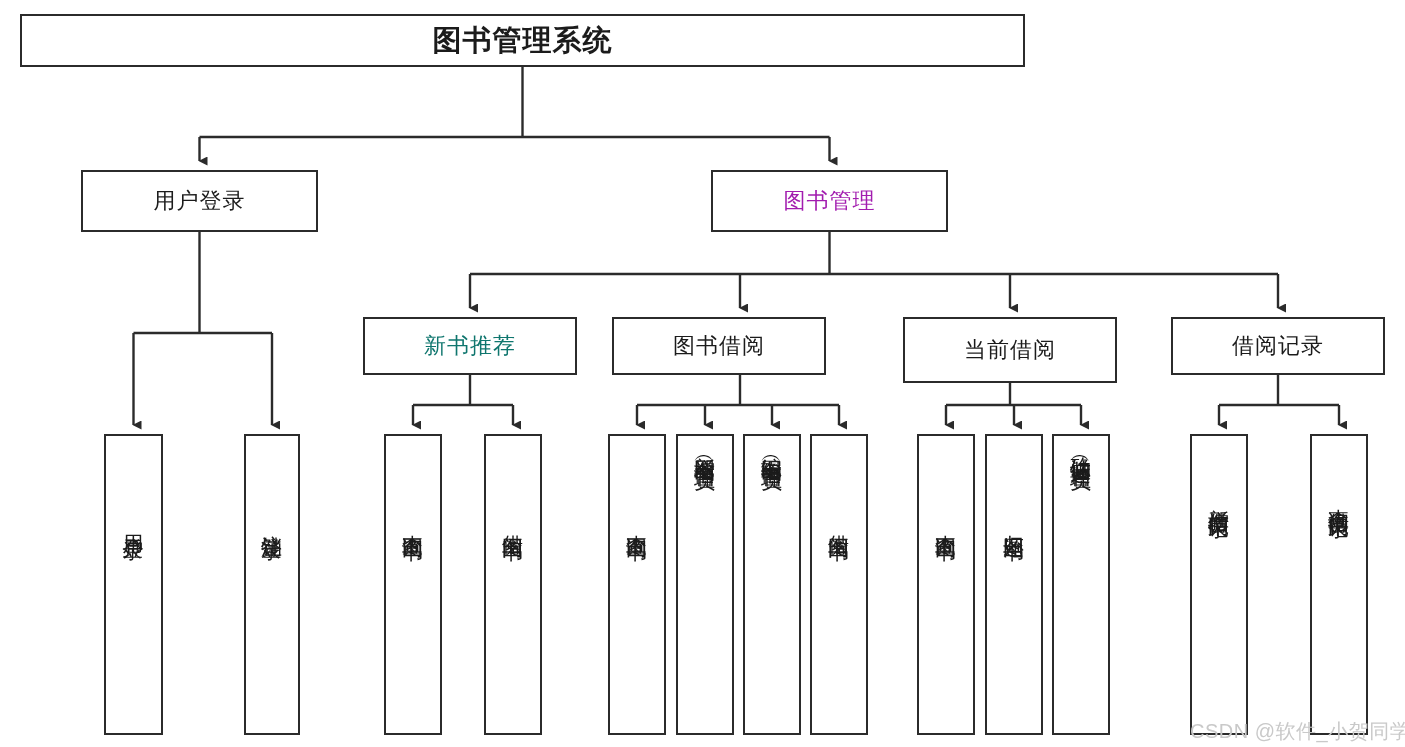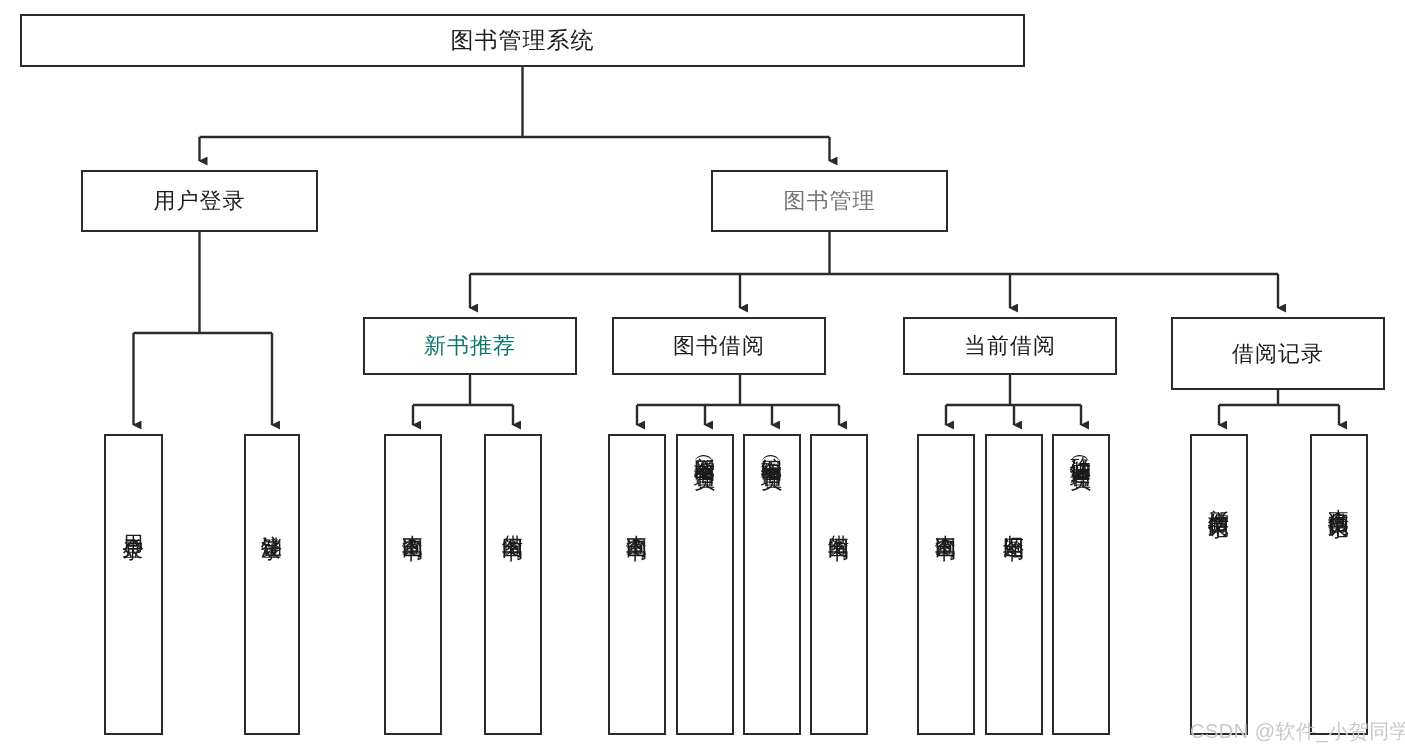--- a/index.html
+++ b/index.html
@@ -58,21 +58,22 @@
     letter-spacing: 2px;
     line-height: 1;
   }
   .node.vertical.mid .label {
     margin-top: 78px;
   }
   .node.vertical.midshort .label {
     margin-top: 52px;
   }
   .node.root .label {
-    font-size: 23px;
+    font-size: 29px;
+    font-weight: bold;
   }
   .watermark {
     position: absolute;
     color: #c9c9c9;
     font-size: 20px;
     letter-spacing: 0.5px;
     white-space: nowrap;
     user-select: none;
   }
 </style>
@@ -121,32 +122,32 @@
       <line x1="1339" y1="405" x2="1339" y2="425" stroke="#2b2b2b" stroke-width="2.4" marker-end="url(#arw)"></line>
     </svg>
   <div id="nodes">
       <div class="node horizontal root" style="left: 20px; top: 14px; width: 1005px; height: 53px; border-color: rgb(43, 43, 43);">
         <span class="label" style="color: rgb(27, 27, 27);">图书管理系统</span>
       </div>
       <div class="node horizontal" style="left: 81px; top: 170px; width: 237px; height: 62px; border-color: rgb(43, 43, 43);">
         <span class="label" style="color: rgb(27, 27, 27);">用户登录</span>
       </div>
       <div class="node horizontal" style="left: 711px; top: 170px; width: 237px; height: 62px; border-color: rgb(43, 43, 43);">
-        <span class="label" style="color: #737373;">图书管理</span>
+        <span class="label" style="color: #a21caf;">图书管理</span>
       </div>
       <div class="node horizontal" style="left: 363px; top: 317px; width: 214px; height: 58px; border-color: rgb(43, 43, 43);">
         <span class="label" style="color: #0f766e;">新书推荐</span>
       </div>
       <div class="node horizontal" style="left: 612px; top: 317px; width: 214px; height: 58px; border-color: rgb(43, 43, 43);">
         <span class="label" style="color: rgb(27, 27, 27);">图书借阅</span>
       </div>
-      <div class="node horizontal" style="left: 903px; top: 317px; width: 214px; height: 58px; border-color: rgb(43, 43, 43);">
+      <div class="node horizontal" style="left: 903px; top: 317px; width: 214px; height: 66px; border-color: rgb(43, 43, 43);">
         <span class="label" style="color: rgb(27, 27, 27);">当前借阅</span>
       </div>
-      <div class="node horizontal" style="left: 1171px; top: 317px; width: 214px; height: 73px; border-color: rgb(43, 43, 43);">
+      <div class="node horizontal" style="left: 1171px; top: 317px; width: 214px; height: 58px; border-color: rgb(43, 43, 43);">
         <span class="label" style="color: rgb(27, 27, 27);">借阅记录</span>
       </div>
       <div class="node vertical mid" style="left: 104px; top: 434px; width: 59px; height: 301px; border-color: rgb(43, 43, 43);">
         <span class="label" style="color: rgb(27, 27, 27);">用户登录</span>
       </div>
       <div class="node vertical mid" style="left: 244px; top: 434px; width: 56px; height: 301px; border-color: rgb(43, 43, 43);">
         <span class="label" style="color: rgb(27, 27, 27);">注销登录</span>
       </div>
       <div class="node vertical mid" style="left: 384px; top: 434px; width: 58px; height: 301px; border-color: rgb(43, 43, 43);">
         <span class="label" style="color: rgb(27, 27, 27);">查询图书</span>

